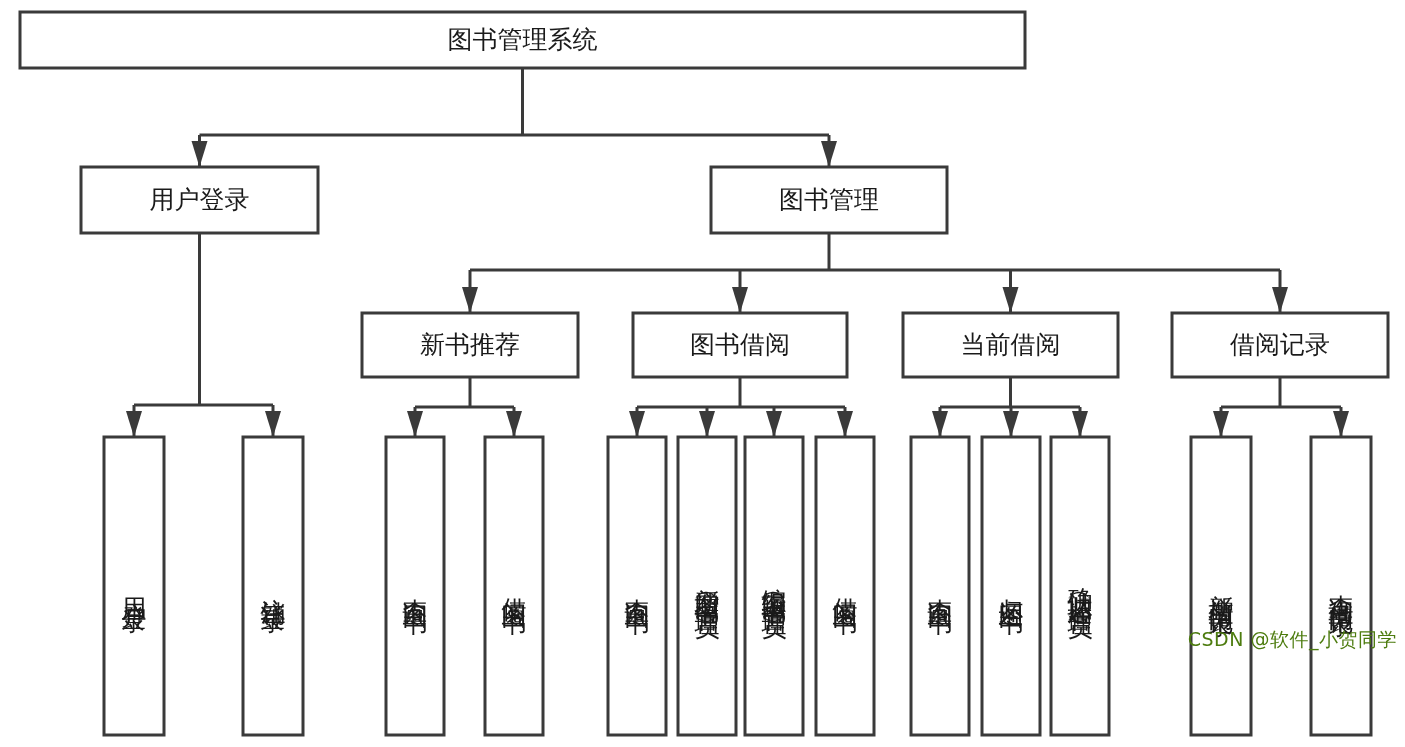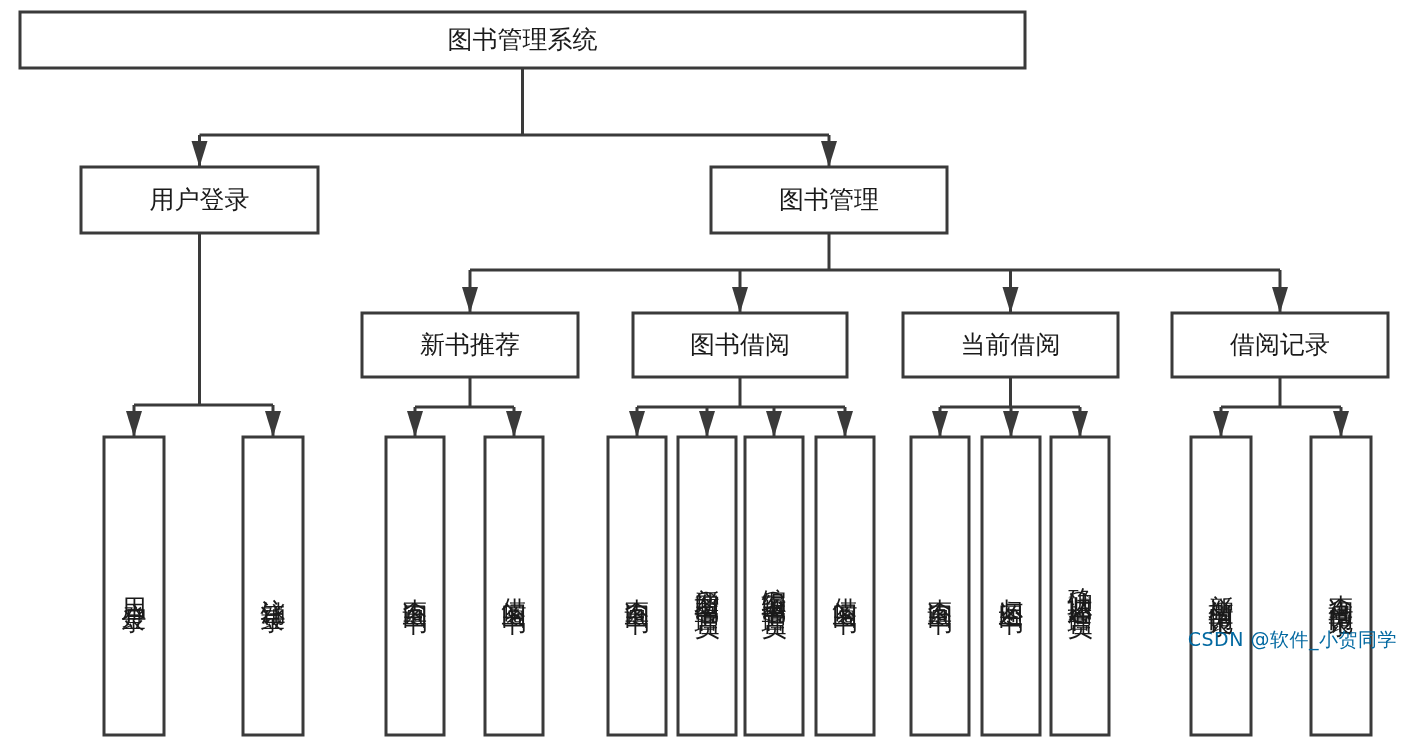--- a/index.html
+++ b/index.html
@@ -64,21 +64,21 @@
     color: #1a1a1a;
     letter-spacing: 4px;
     white-space: nowrap;
   }
   .watermark {
     position: absolute;
     right: 8px;
     bottom: 6px;
     font-family: "DejaVu Sans", "Liberation Sans", sans-serif;
     font-size: 19px;
-    color: #0369a1;
+    color: #4d7c0f;
     letter-spacing: 0.5px;
     white-space: nowrap;
   }
 </style>
 </head>
 <body>
 
 <div id="diagram-root">
   <svg class="flow" viewBox="0 0 1405 747" xmlns="http://www.w3.org/2000/svg">
     <g id="connector-layer">

